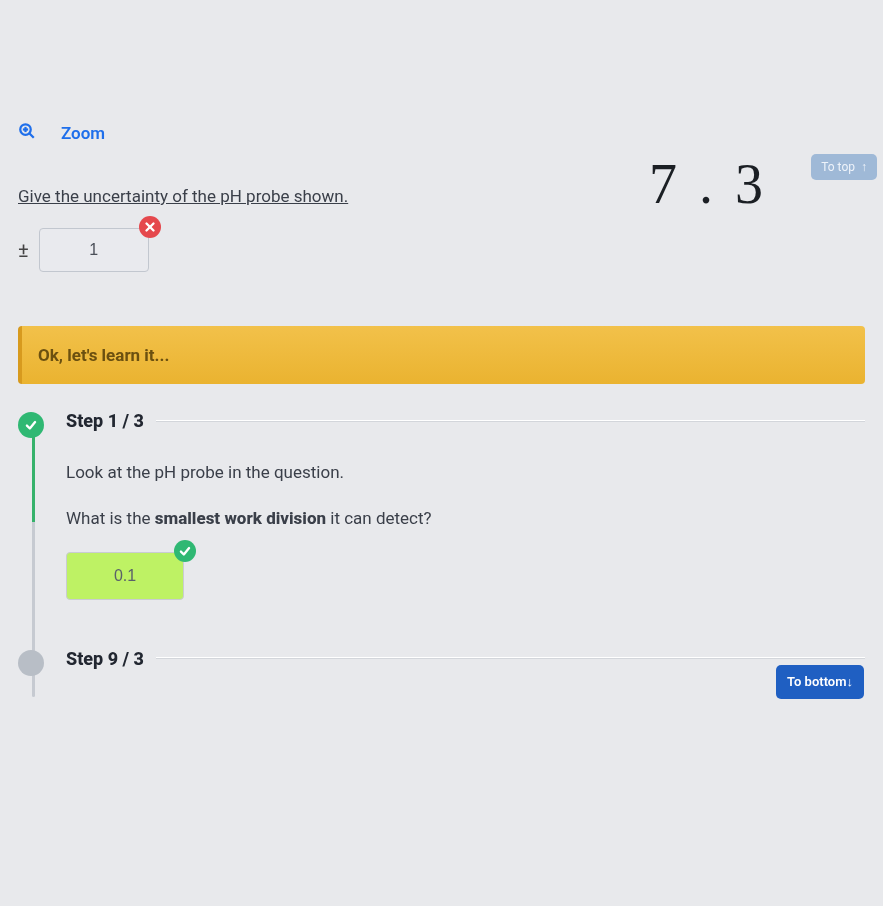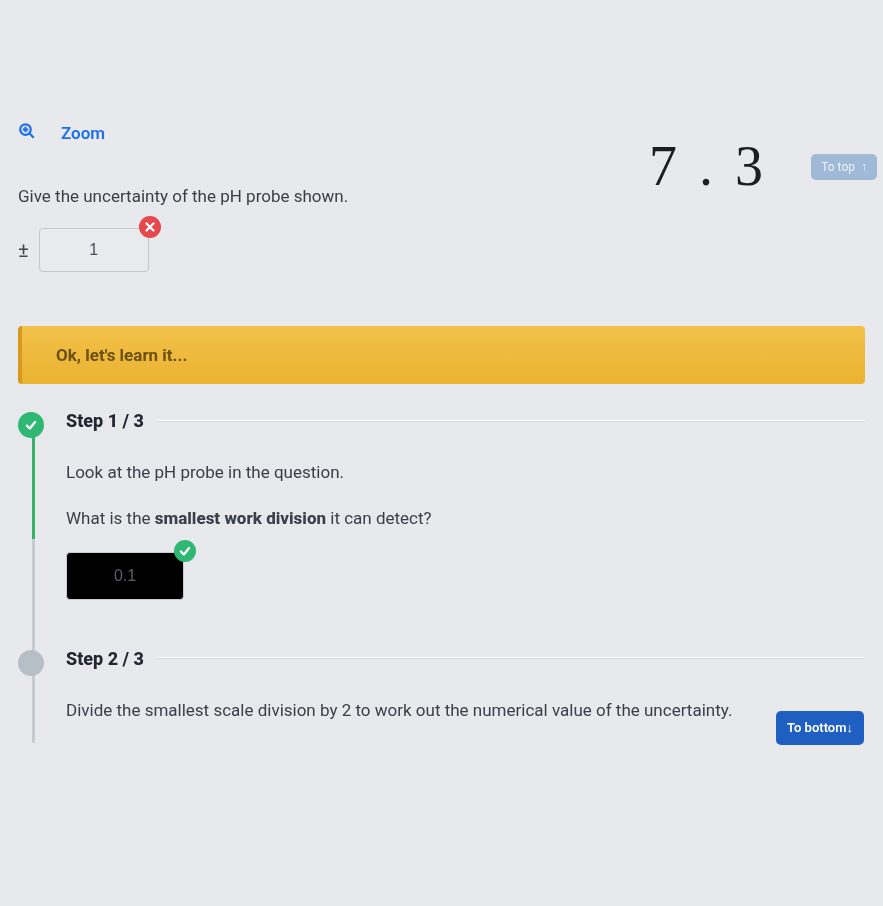--- a/index.html
+++ b/index.html
@@ -21,39 +21,40 @@
     background: #9fb9d7;
     color: #eef3fa;
     font-size: 12px;
     padding: 6px 10px;
     border-radius: 5px;
     display: flex; align-items: flex-end; gap: 6px;
   }
   .topright-btn .arrow { font-size: 12px; }
   .handwriting {
     position: absolute;
-    right: 116px; top: 12px;
+    right: 116px; top: 30px;
     font-family: "Comic Sans MS", "Bradley Hand", cursive;
     font-size: 56px;
     letter-spacing: 4px;
     color: #1b1f24;
     user-select: none;
   }
   .zoom-row {
     margin-top: 122px;
     display: flex; align-items: center; gap: 25px;
     color: #1f6feb;
     font-weight: 600;
     font-size: 17px;
   }
   .zoom-icon { width: 18px; height: 18px; color:#1f6feb; }
   .prompt {
     margin-top: 42px;
     font-size: 17px;
     color: #3a3f49;
+    text-decoration: underline;
   }
   .answer-row {
     margin-top: 22px;
     display: flex; align-items: center; gap: 10px;
     position: relative;
   }
   .pm {
     font-size: 20px; color: #444;
   }
   .input-box {
@@ -83,21 +84,21 @@
   .mark-badge svg { width: 14px; height: 14px; }
   .bad { background: #e5484d; }
   .good { background: #2fb873; }
   .banner {
     margin-top: 54px;
     height: 58px;
     border-radius: 4px;
     background: linear-gradient(180deg,#f2c14a 0%, #eab330 100%);
     border-left: 4px solid #d79a1e;
     display: flex; align-items: center;
-    padding: 0 34px;
+    padding: 0 16px;
     color: #6b5010;
     font-weight: 700;
     font-size: 17px;
   }
   .steps {
     margin-top: 26px;
     position: relative;
     padding-left: 22px;
   }
   .timeline {
@@ -144,21 +145,21 @@
   }
   .step-input {
     position: relative;
     width: 118px;
   }
   .step-txt {
     width: 100%;
     height: 48px;
     border: 1px solid #c9ccd2;
     border-radius: 4px;
-    background: #000000;
+    background: #bef264;
     text-align: center;
     font-size: 16px;
     color: #5a606a;
   }
   .step-txt::placeholder { color: #b1b6bd; font-size: 12px; }
   .to-bottom {
     position: absolute;
     right: 1px; bottom: -2px;
     background: #1f5fc2;
     color: #fff;
@@ -240,25 +241,24 @@
               </svg>
             </div>
           </div>
         </div>
       </div>
     </div>
 
     <div class="step step2-wrap">
       <div class="step-marker gray"></div>
       <div class="step-head">
-        <div class="step-title">Step 2 / 3</div>
+        <div class="step-title">Step 9 / 3</div>
         <div class="step-rule"></div>
       </div>
       <div class="step-body">
-        <p>Divide the smallest scale division by 2 to work out the numerical value of the uncertainty.</p>
         <div class="step-input-row" style="position:relative;">
           <div class="to-bottom">
             <span>To bottom</span>
             <span class="arr">↓</span>
           </div>
         </div>
       </div>
     </div>
 
   </div>

